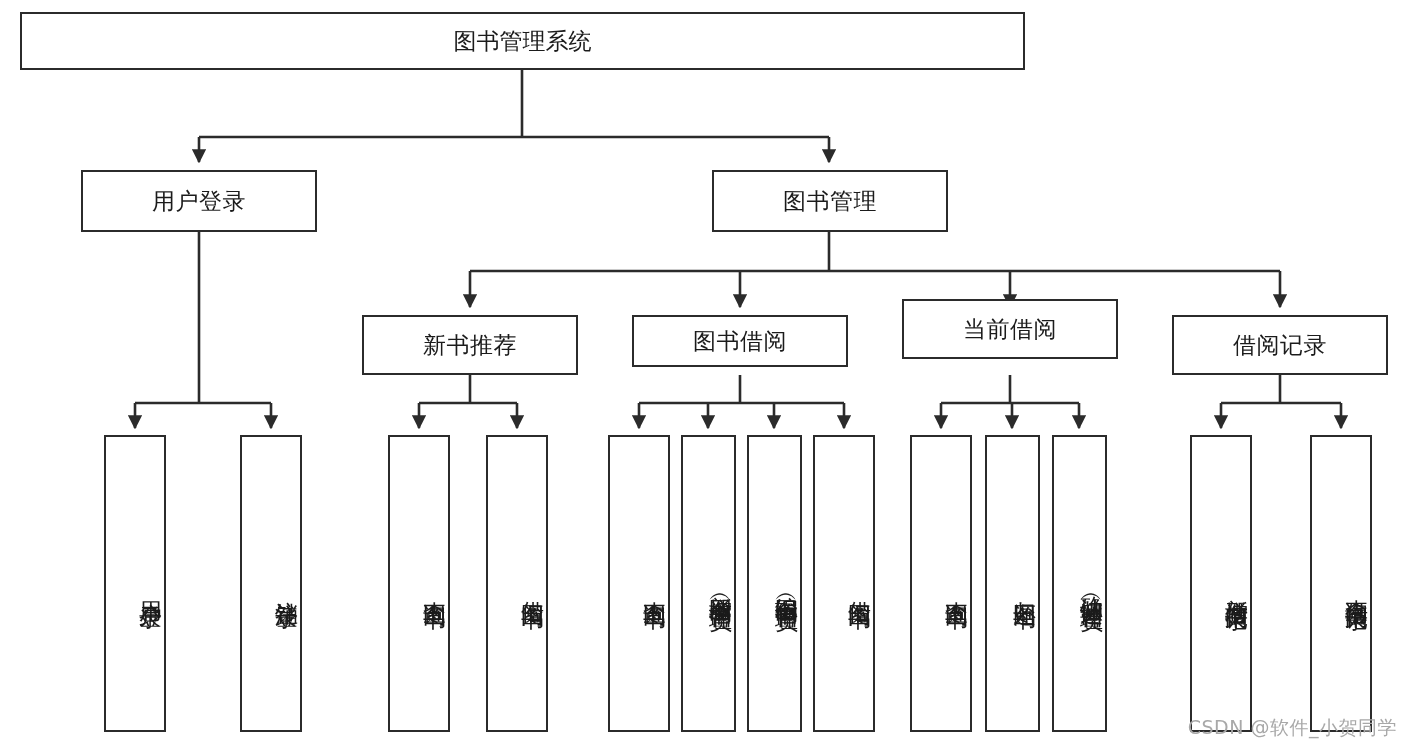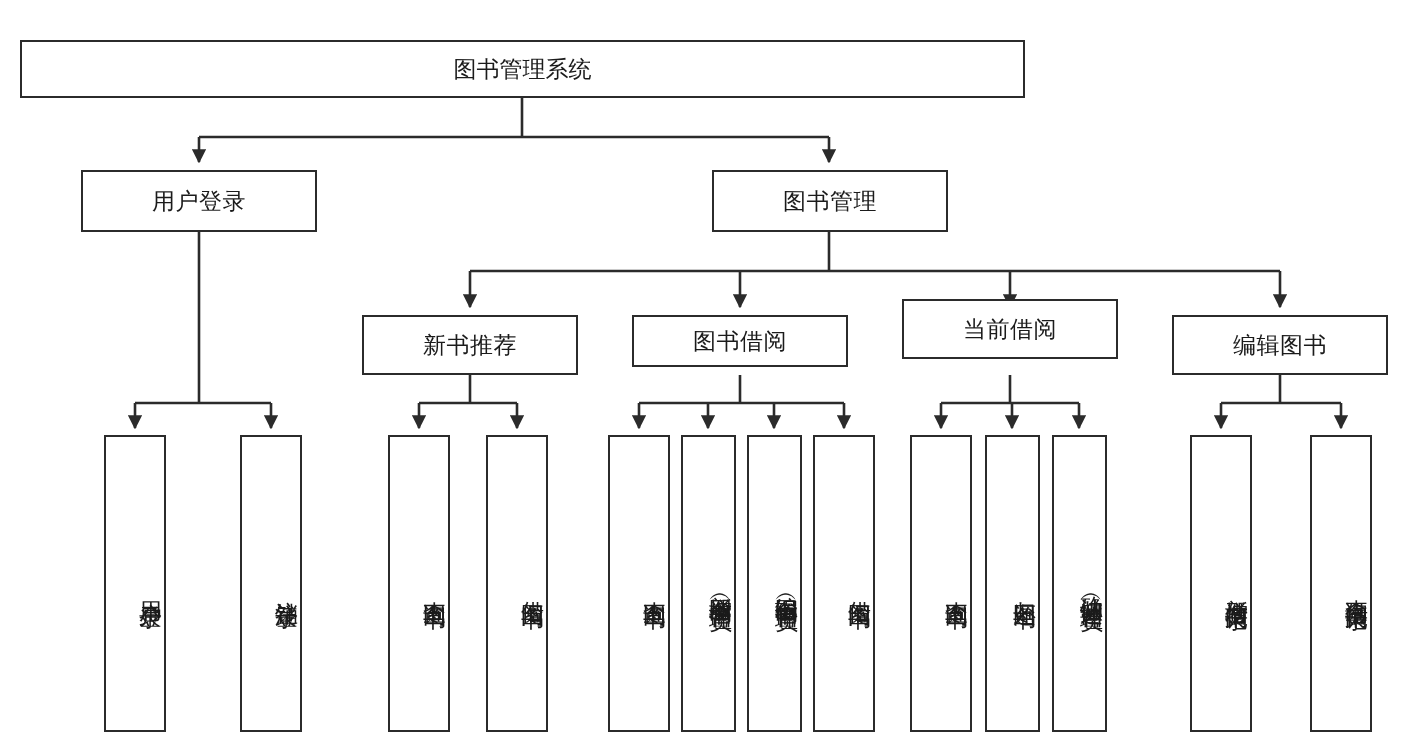--- a/index.html
+++ b/index.html
@@ -118,42 +118,42 @@
       <path d="M 1012 403 L 1012 428" marker-end="url(#arrow)"></path>
       <path d="M 1079 403 L 1079 428" marker-end="url(#arrow)"></path>
 
       <path d="M 1280 375 L 1280 403"></path>
       <path d="M 1221 403 L 1341 403"></path>
       <path d="M 1221 403 L 1221 428" marker-end="url(#arrow)"></path>
       <path d="M 1341 403 L 1341 428" marker-end="url(#arrow)"></path>
     </g>
   </svg>
 
-  <div class="node node-root" style="left:20px;top:12px;width:1005px;height:58px;margin-top:28px;">
+  <div class="node node-root" style="left:20px;top:12px;width:1005px;height:58px;">
     <span>图书管理系统</span>
   </div>
 
   <div class="node node-h" style="left:81px;top:170px;width:236px;height:62px;">
     <span>用户登录</span>
   </div>
   <div class="node node-h" style="left:362px;top:315px;width:216px;height:60px;">
     <span>新书推荐</span>
   </div>
 
   <div class="node node-h" style="left:712px;top:170px;width:236px;height:62px;">
     <span>图书管理</span>
   </div>
   <div class="node node-h" style="left:632px;top:315px;width:216px;height:52px;">
     <span>图书借阅</span>
   </div>
   <div class="node node-h" style="left:902px;top:299px;width:216px;height:60px;">
     <span>当前借阅</span>
   </div>
   <div class="node node-h" style="left:1172px;top:315px;width:216px;height:60px;">
-    <span>编辑图书</span>
+    <span>借阅记录</span>
   </div>
 
   <div class="node node-v" style="left:104px;top:435px;width:62px;height:297px;">
     <span class="vtext">用户登录</span>
   </div>
   <div class="node node-v" style="left:240px;top:435px;width:62px;height:297px;">
     <span class="vtext">注销登录</span>
   </div>
 
   <div class="node node-v" style="left:388px;top:435px;width:62px;height:297px;">
@@ -186,14 +186,15 @@
     <span class="vtext">确认归还（管理员）</span>
   </div>
 
   <div class="node node-v" style="left:1190px;top:435px;width:62px;height:297px;">
     <span class="vtext">新增借阅记录</span>
   </div>
   <div class="node node-v" style="left:1310px;top:435px;width:62px;height:297px;">
     <span class="vtext">查询借阅记录</span>
   </div>
 
+  <div class="watermark">CSDN @软件_小贺同学</div>
 
 </div>
 
 </body></html>

